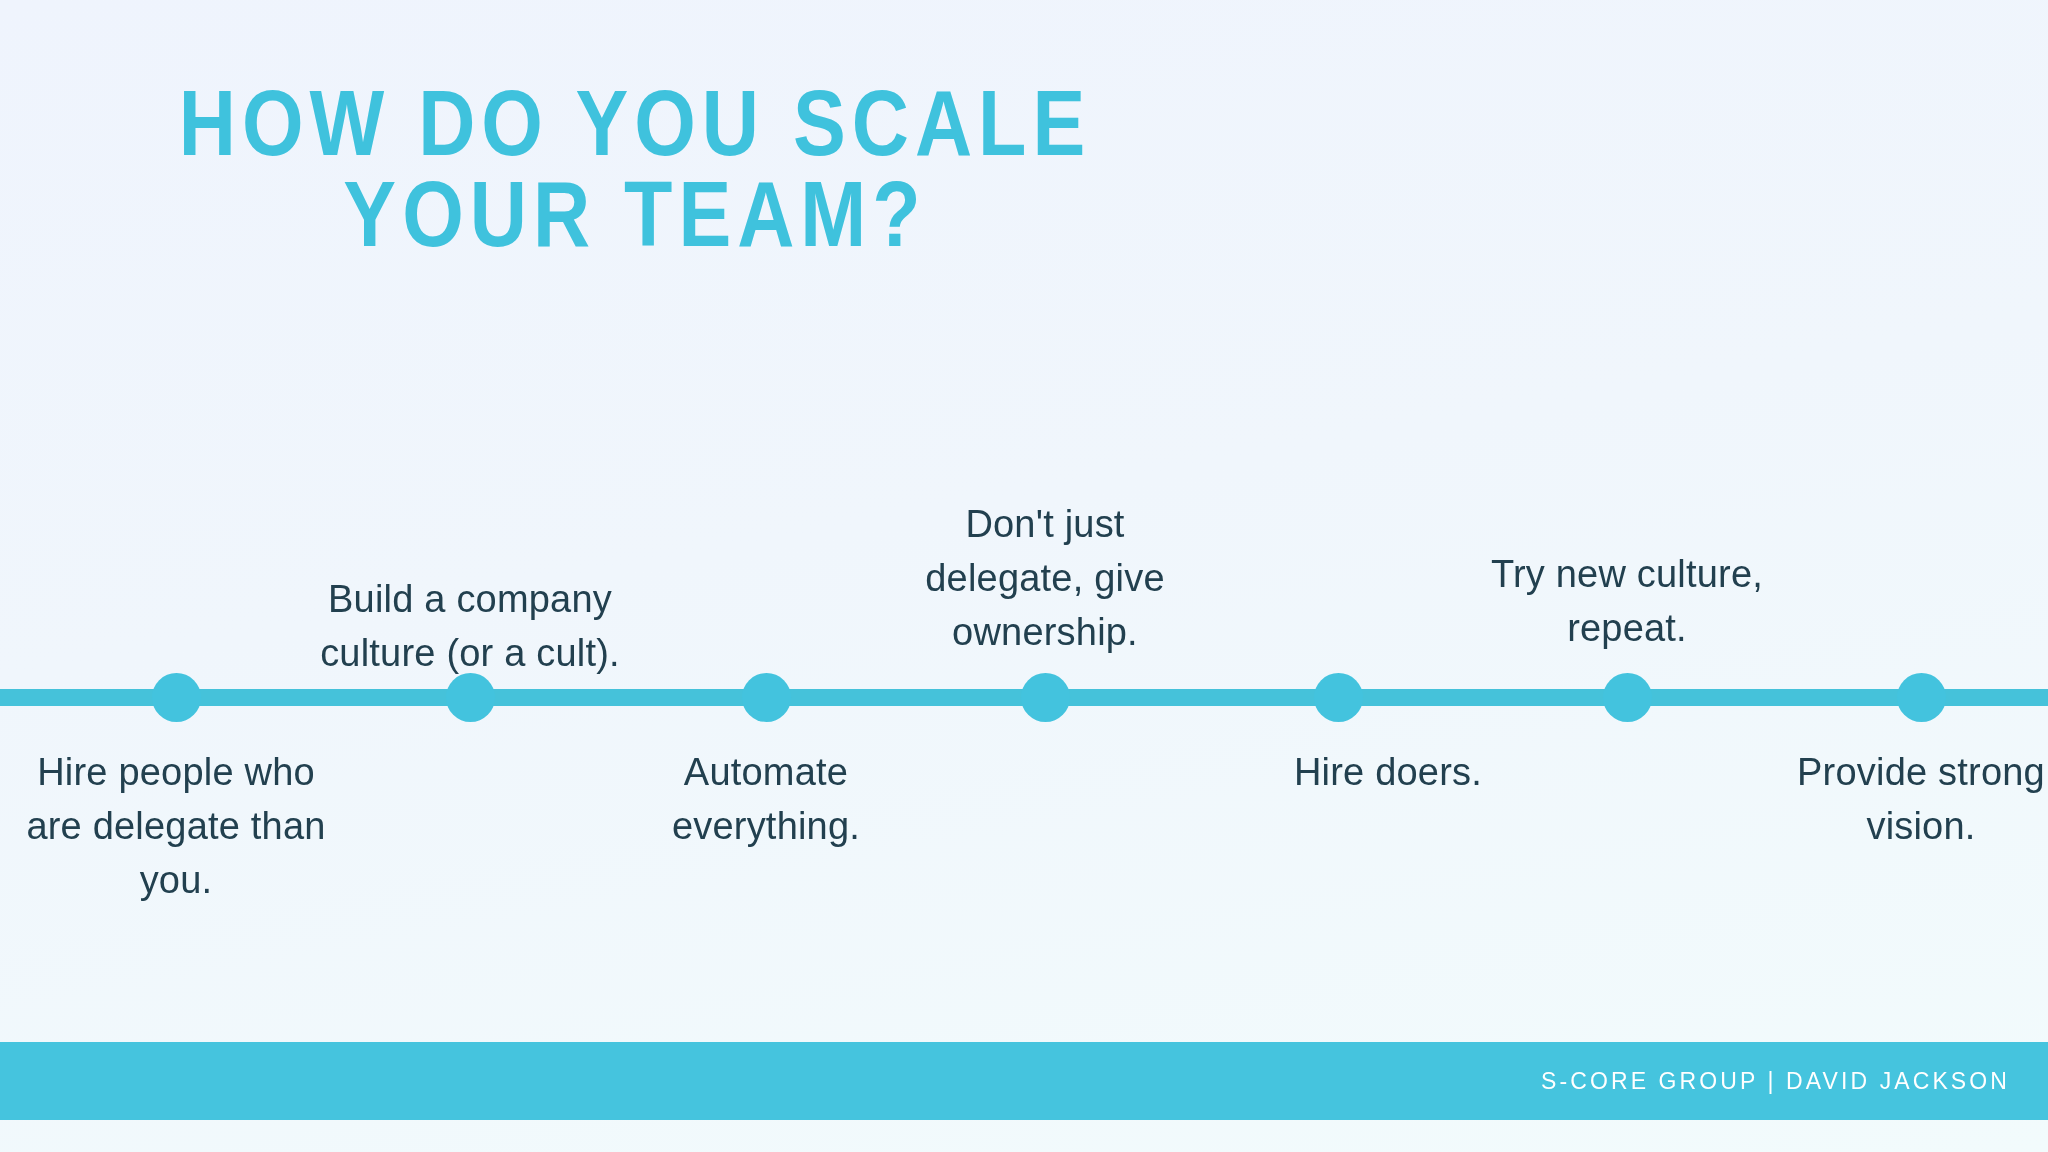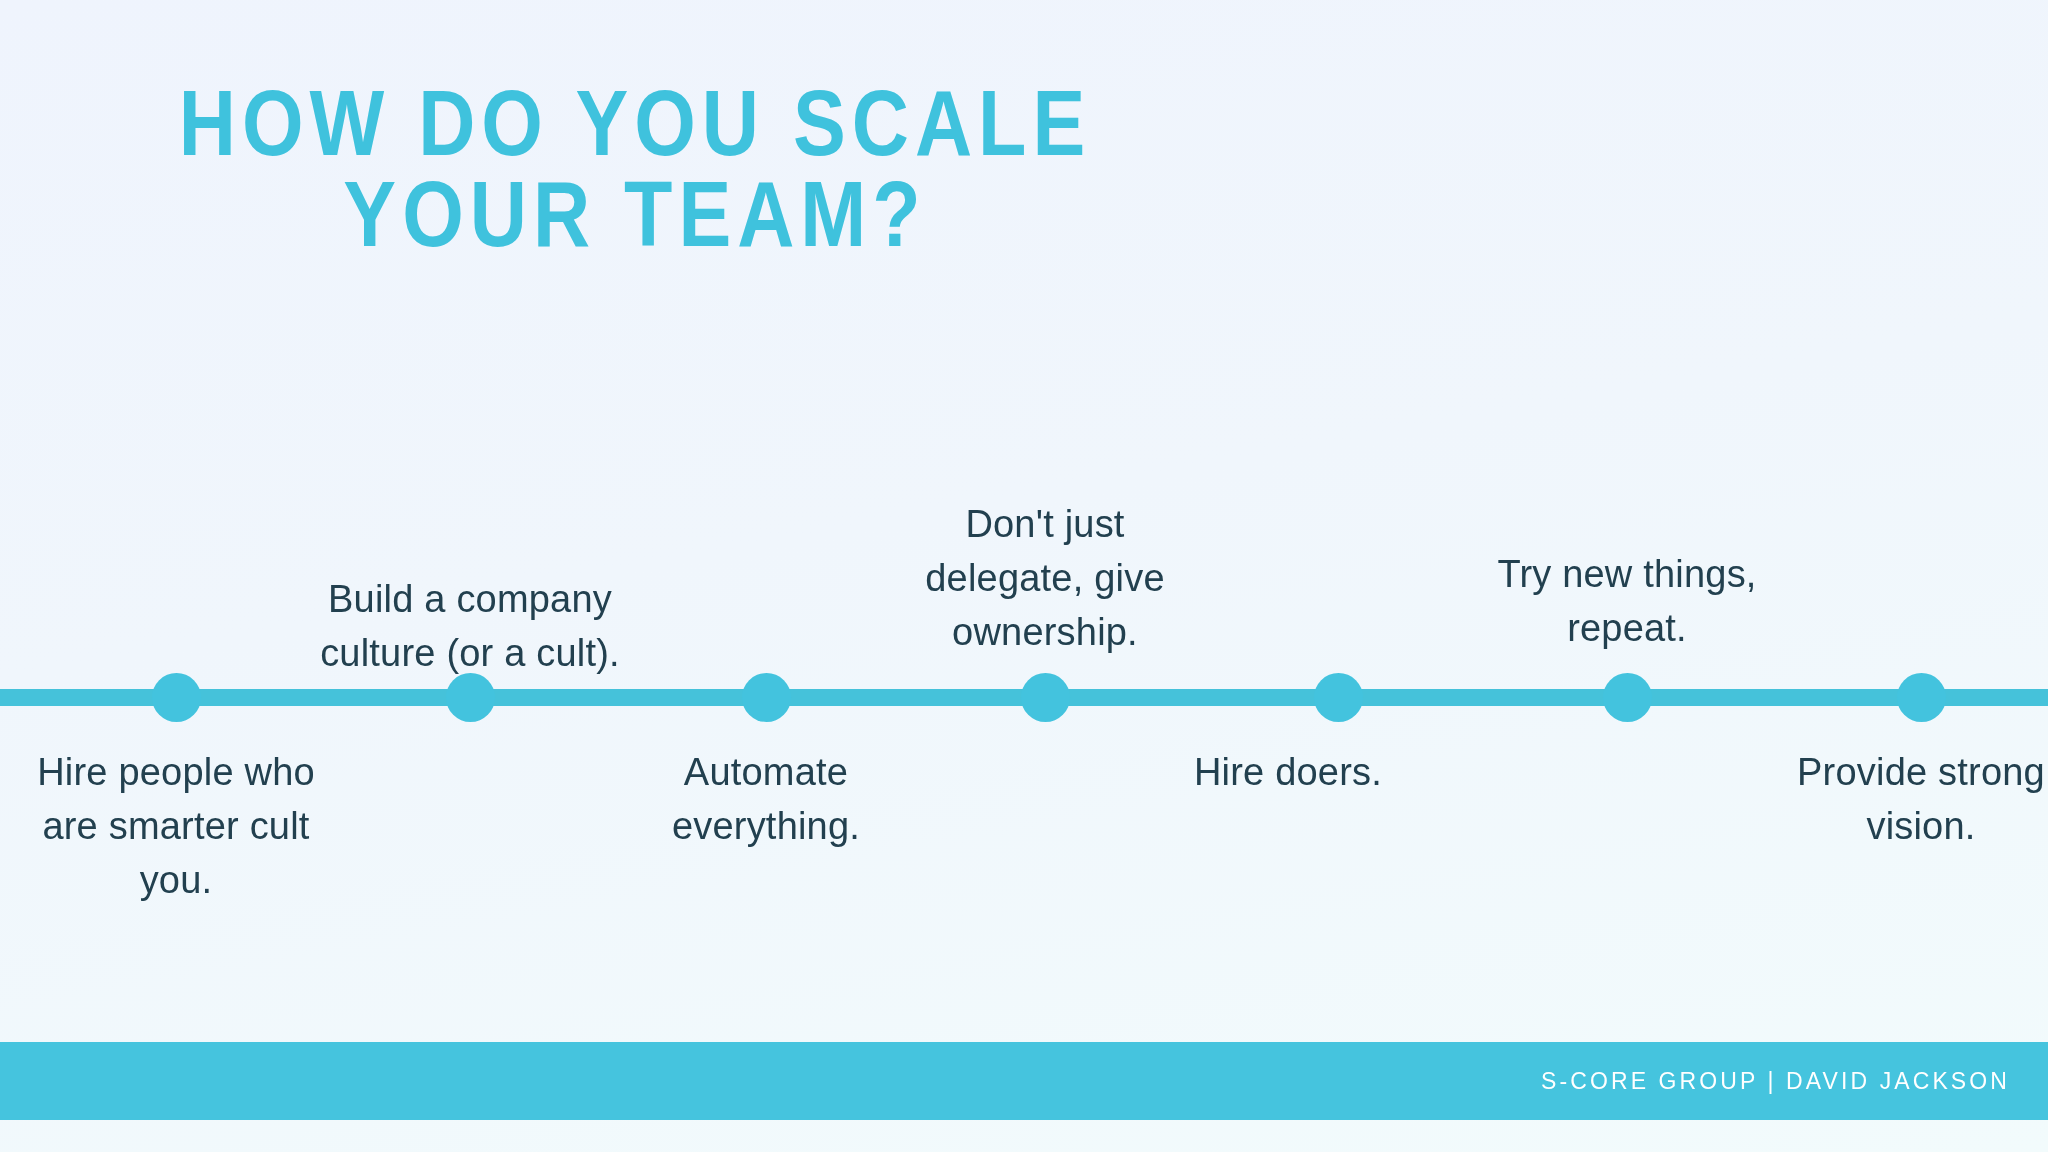--- a/index.html
+++ b/index.html
@@ -109,31 +109,31 @@
 
   <div id="title-block">
     <div class="title-line">HOW DO YOU SCALE</div>
     <div class="title-line">YOUR TEAM?</div>
   </div>
 
   <div id="timeline-track"></div>
 
   <div id="timeline-nodes">
       <div class="timeline-dot" style="left: 176px;"></div>
-      <div class="milestone-label label-below" style="left: 176px;">Hire people who are smarter cult you.</div>
+      <div class="milestone-label label-below" style="left: 176px;">Hire people who are delegate than you.</div>
       <div class="timeline-dot" style="left: 470px;"></div>
       <div class="milestone-label label-above" style="left: 470px; top: 573px;">Build a company culture (or a cult).</div>
       <div class="timeline-dot" style="left: 766px;"></div>
       <div class="milestone-label label-below" style="left: 766px;">Automate everything.</div>
       <div class="timeline-dot" style="left: 1045px;"></div>
       <div class="milestone-label label-above" style="left: 1045px; top: 498px;">Don't just delegate, give ownership.</div>
       <div class="timeline-dot" style="left: 1338px;"></div>
-      <div class="milestone-label label-below" style="left: 1288px;">Hire doers.</div>
+      <div class="milestone-label label-below" style="left: 1388px;">Hire doers.</div>
       <div class="timeline-dot" style="left: 1627px;"></div>
-      <div class="milestone-label label-above" style="left: 1627px; top: 548px;">Try new things, repeat.</div>
+      <div class="milestone-label label-above" style="left: 1627px; top: 548px;">Try new culture, repeat.</div>
       <div class="timeline-dot" style="left: 1921px;"></div>
       <div class="milestone-label label-below" style="left: 1921px;">Provide strong vision.</div>
     </div>
 
   <div id="footer-bar">
     <div id="footer-credit">S-CORE GROUP | DAVID JACKSON</div>
   </div>
 
 </div>
 

